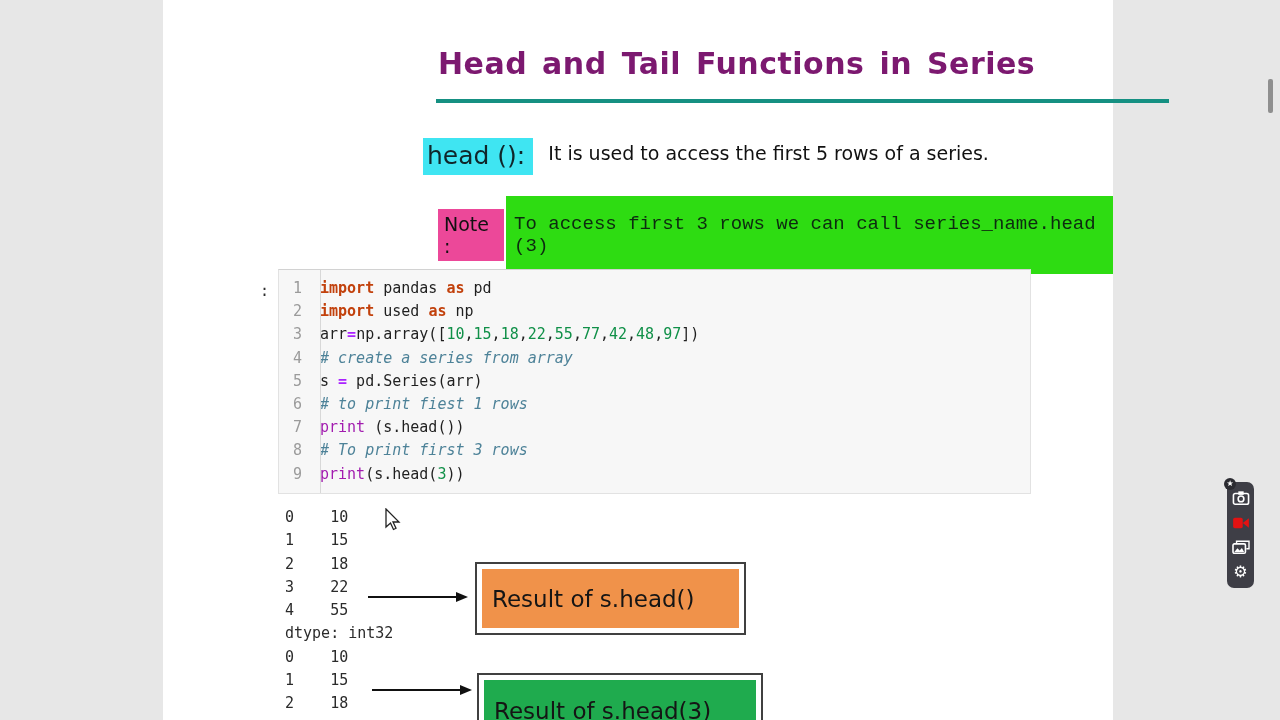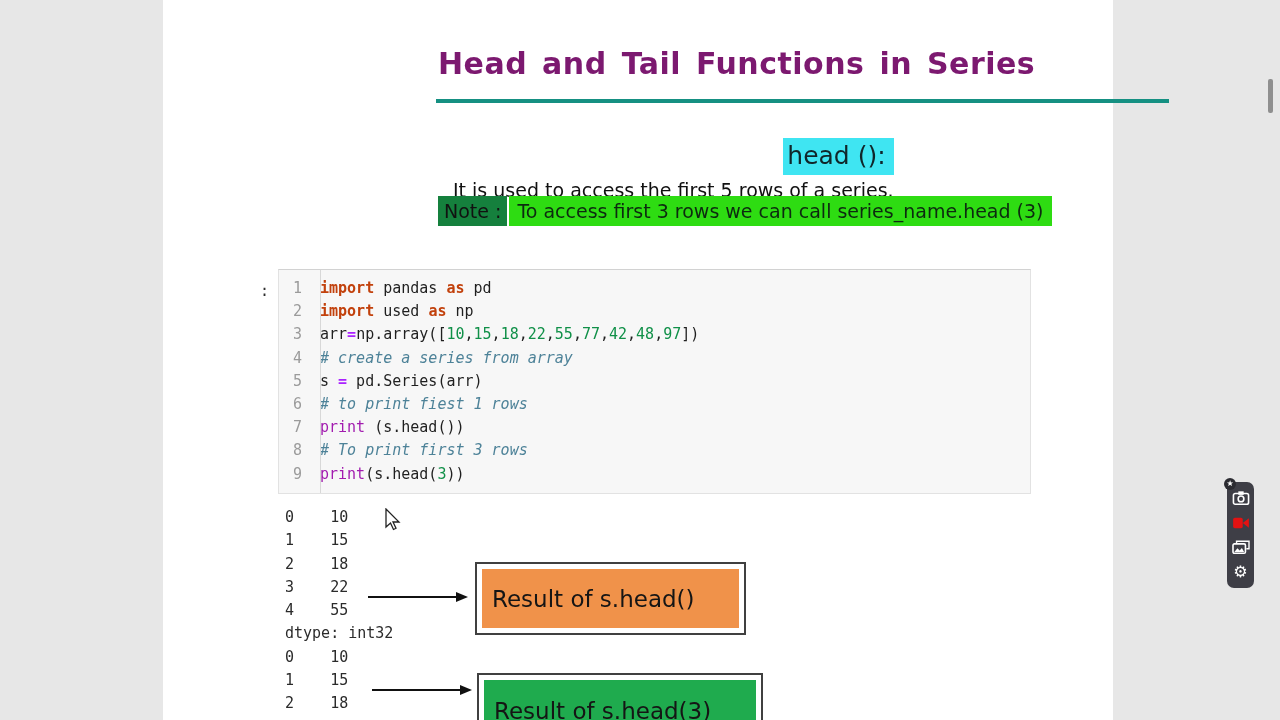--- a/index.html
+++ b/index.html
@@ -4,27 +4,27 @@
 <style>
   * { margin:0; padding:0; box-sizing:border-box; }
   html,body { width:1280px; height:720px; overflow:hidden; }
   body { background:#e7e7e7; font-family:"DejaVu Sans", sans-serif; position:relative; }
 
   .page { position:absolute; left:163px; top:0; width:950px; height:720px; background:#ffffff; }
 
   .title { position:absolute; left:275px; top:46px; font-size:30px; font-weight:bold; letter-spacing:.5px; word-spacing:4px; }
   .rule  { position:absolute; left:273px; top:99px; width:733px; height:4px; }
 
-  .head-line { position:absolute; left:275px; top:138px; display:flex; align-items:flex-end;flex-direction:column; }
+  .head-line { position:absolute; left:260px; top:138px; display:flex; align-items:flex-start; }
   .hl-cyan { font-size:25px; color:#10262a; padding:3px 8px 5px 4px; }
   .head-desc { font-size:19px; color:#111; margin-left:15px; padding-top:4px; }
 
   .note-line { position:absolute; left:275px; top:196px; display:flex; align-items:center; }
   .hl-yellow { font-size:19px; color:#111; padding:4px 6px; }
-  .hl-green  { font-size:19px; color:#0d2a10; padding:4px 8px; margin-left:2px; }
+  .hl-green  { font-size:19px; color:#0d2a10; padding:17px 8px; margin-left:2px;font-family:Liberation Mono, monospace; }
 
   .prompt { position:absolute; left:260px; top:282px; font-family:"DejaVu Sans Mono", monospace; font-size:15px; color:#2e2e2e; }
 
   .code-block { position:absolute; left:278px; top:269px; width:753px; height:225px;
                 background:#f7f7f7; border:1px solid #e2e2e2; border-top-color:#d2d2d2;
                 font-family:"DejaVu Sans Mono", monospace; font-size:15px; color:#1f1f1f;
                 padding-top:7px; }
   .gutter-sep { position:absolute; left:41px; top:0; bottom:0; width:1px; background:#d8d8d8; }
   .crow { display:flex; line-height:23.2px; }
   .ln { width:32px; flex:none; text-align:right; padding-right:9px; color:#9b9b9b; }
@@ -63,21 +63,21 @@
 
   <h1 class="title" style="color: rgb(124, 25, 112);">Head and Tail Functions in Series</h1>
   <div class="rule" style="background: rgb(21, 144, 130);"></div>
 
   <div class="head-line">
     <span class="hl-cyan" style="background: rgb(63, 229, 242);">head ():</span>
     <span class="head-desc">It is used to access the first 5 rows of a series.</span>
   </div>
 
   <div class="note-line">
-    <span class="hl-yellow" style="background: #15803d;">Note :</span>
+    <span class="hl-yellow" style="background: #ec4899;">Note :</span>
     <span class="hl-green" style="background: rgb(46, 220, 18);">To access first 3 rows we can call series_name.head (3)</span>
   </div>
 
 </div>
 
 <span class="prompt">:</span>
 
 <div class="code-block">
   <div class="gutter-sep"></div>
   <div id="code-lines">

